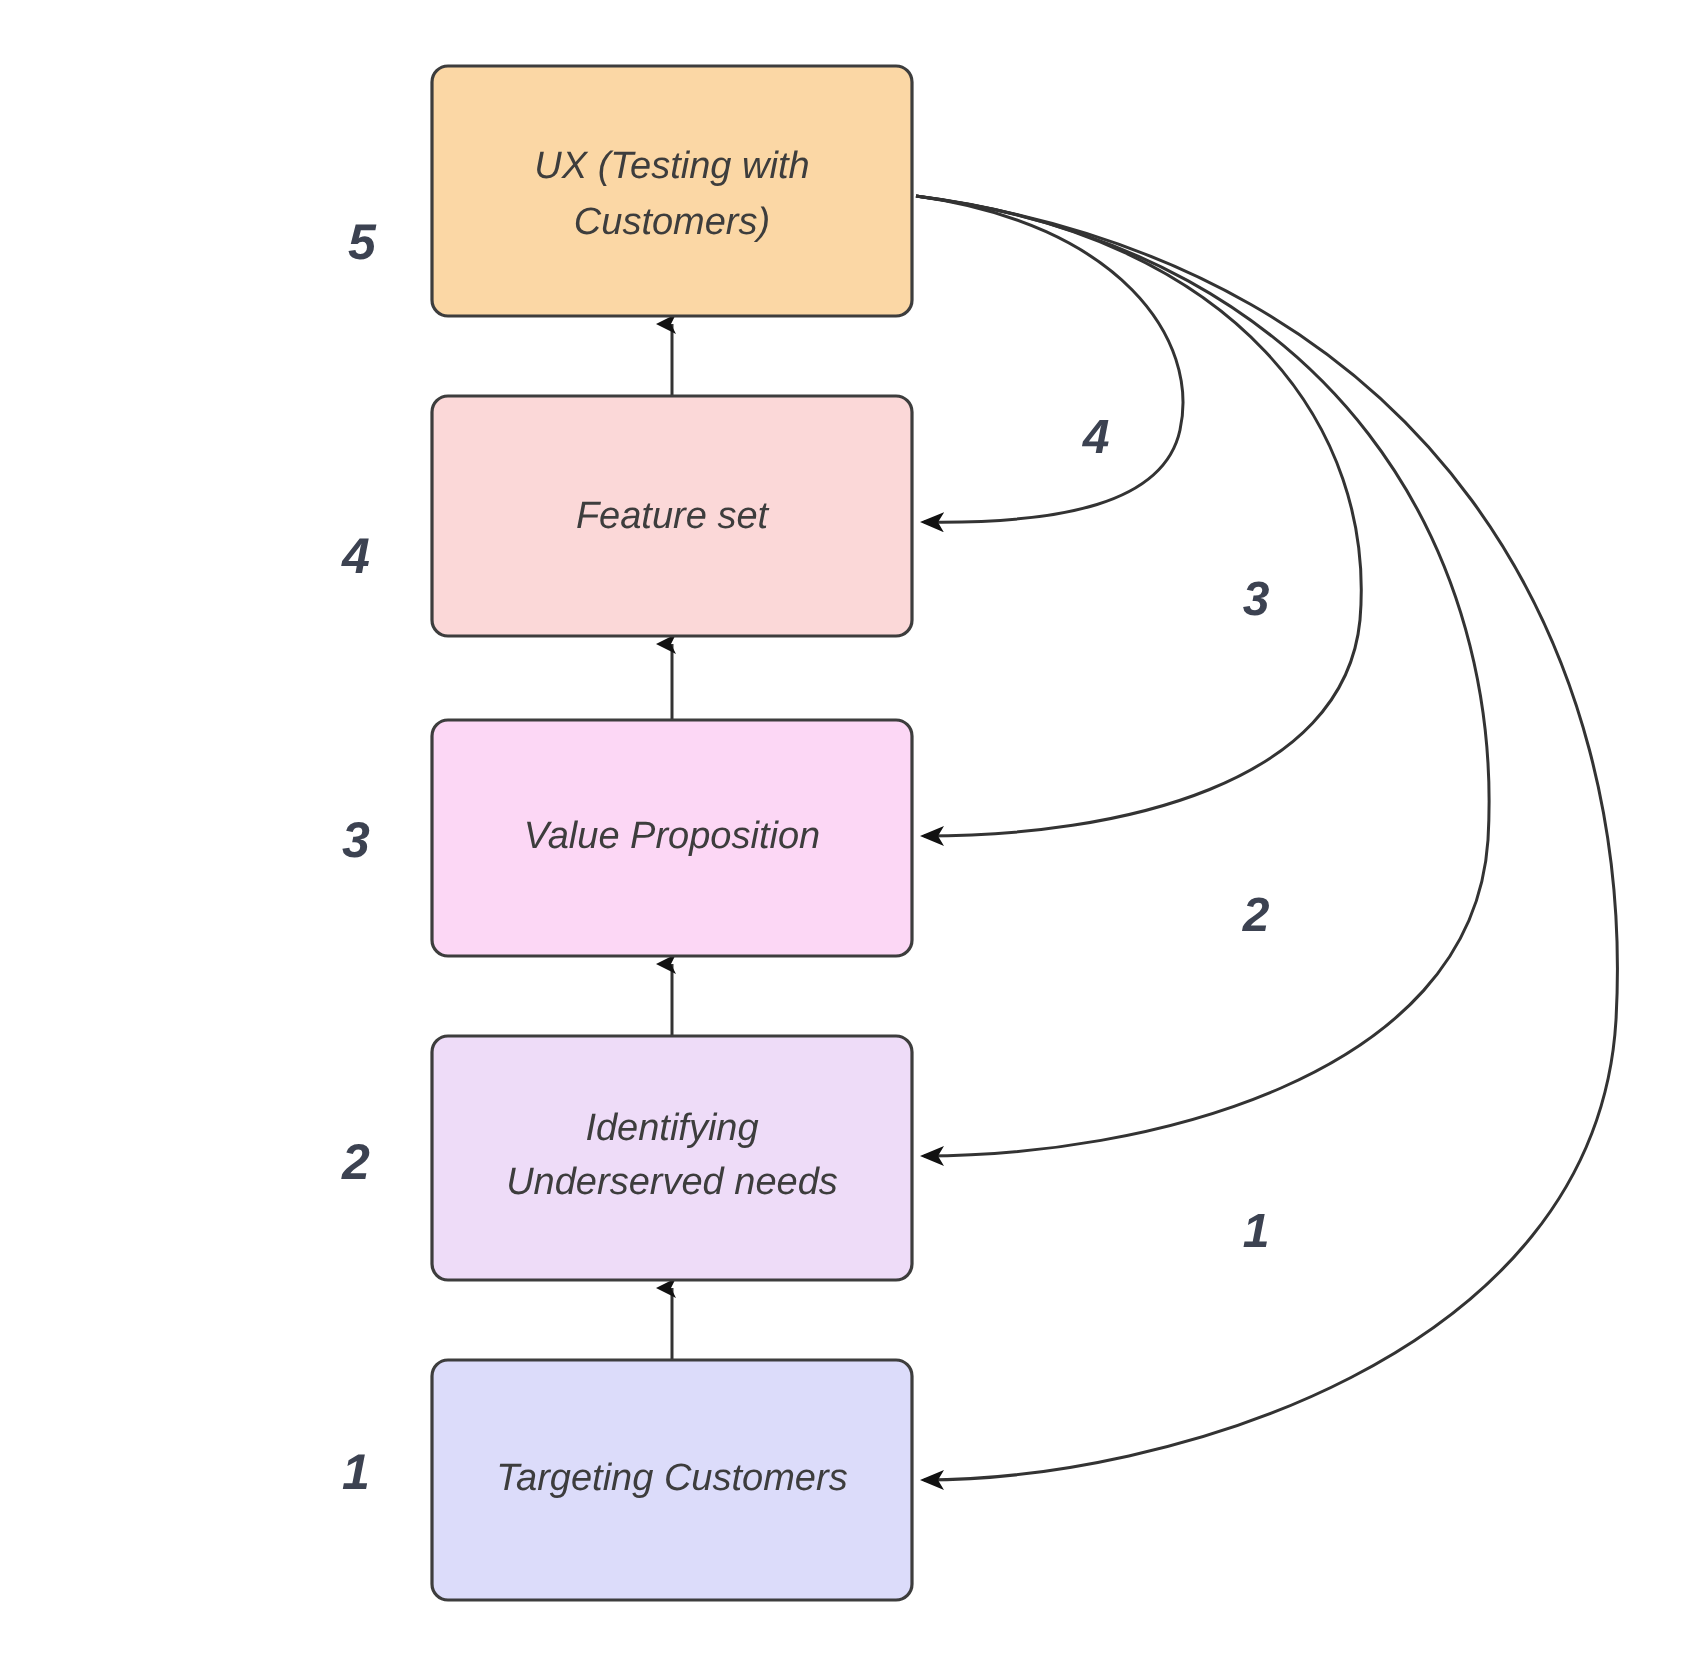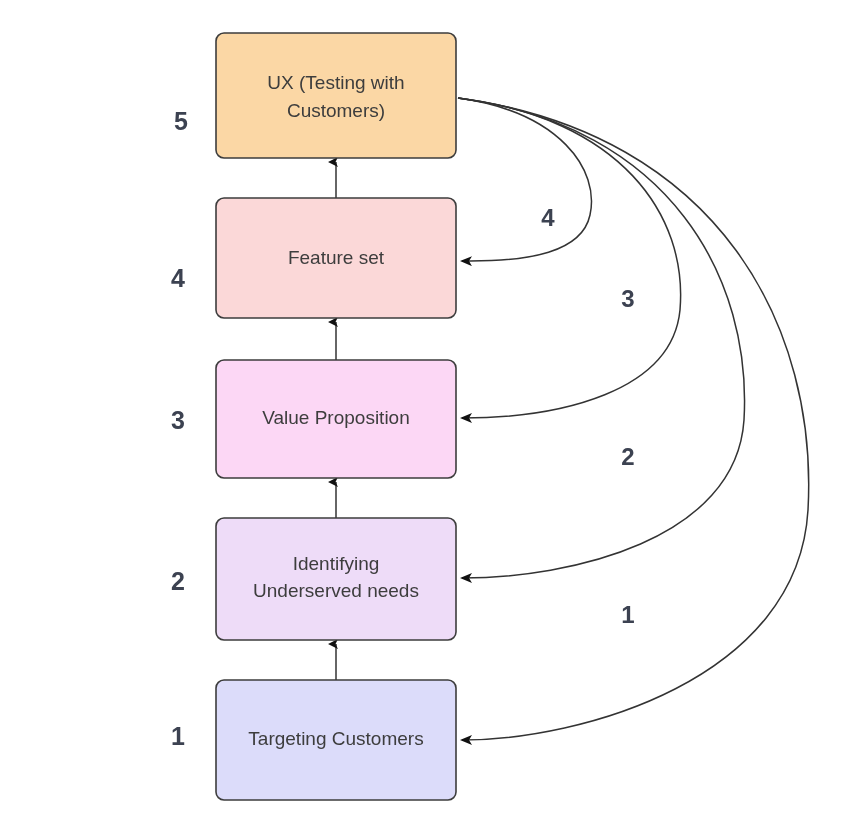--- a/index.html
+++ b/index.html
@@ -11,20 +11,21 @@
     width: 846px;
     height: 840px;
     font-family: "Liberation Sans", sans-serif;
     overflow: hidden;
   }
   #diagram-root {
     position: relative;
     width: 724px;
     height: 840px;
     background: #ffffff;
+    font-style: italic;
   }
   svg.diagram {
     display: block;
     width: 846px;
     height: 840px;
   }
   .node-rect {
     stroke: #3d3d3d;
     stroke-width: 1.6;
   }

